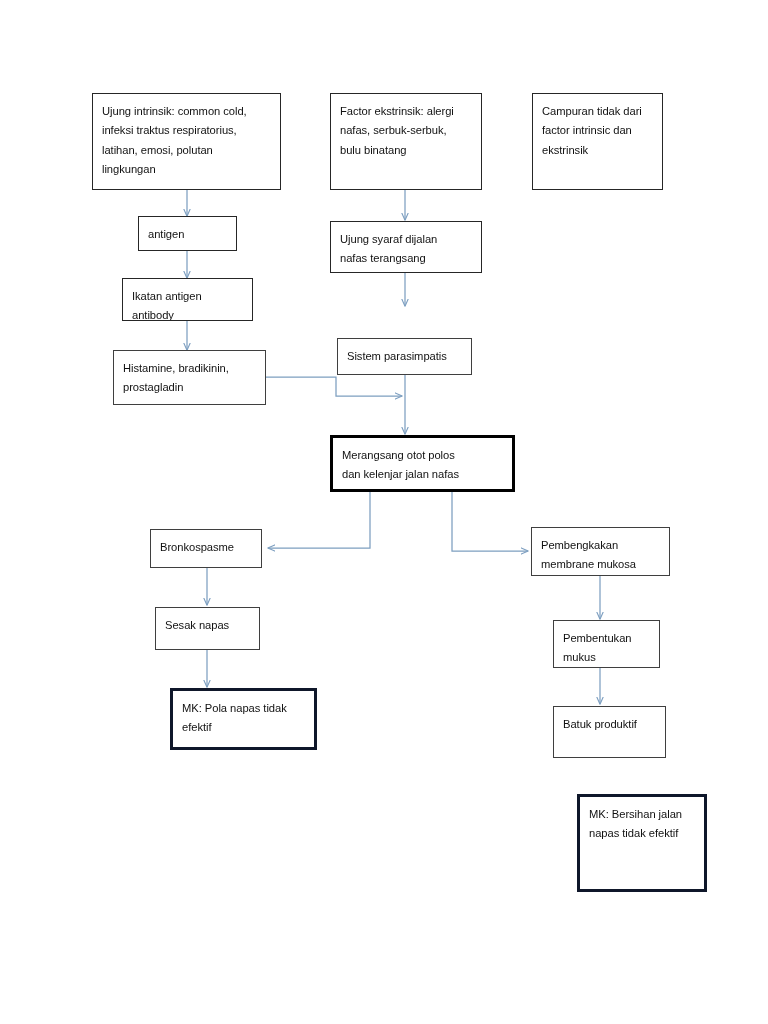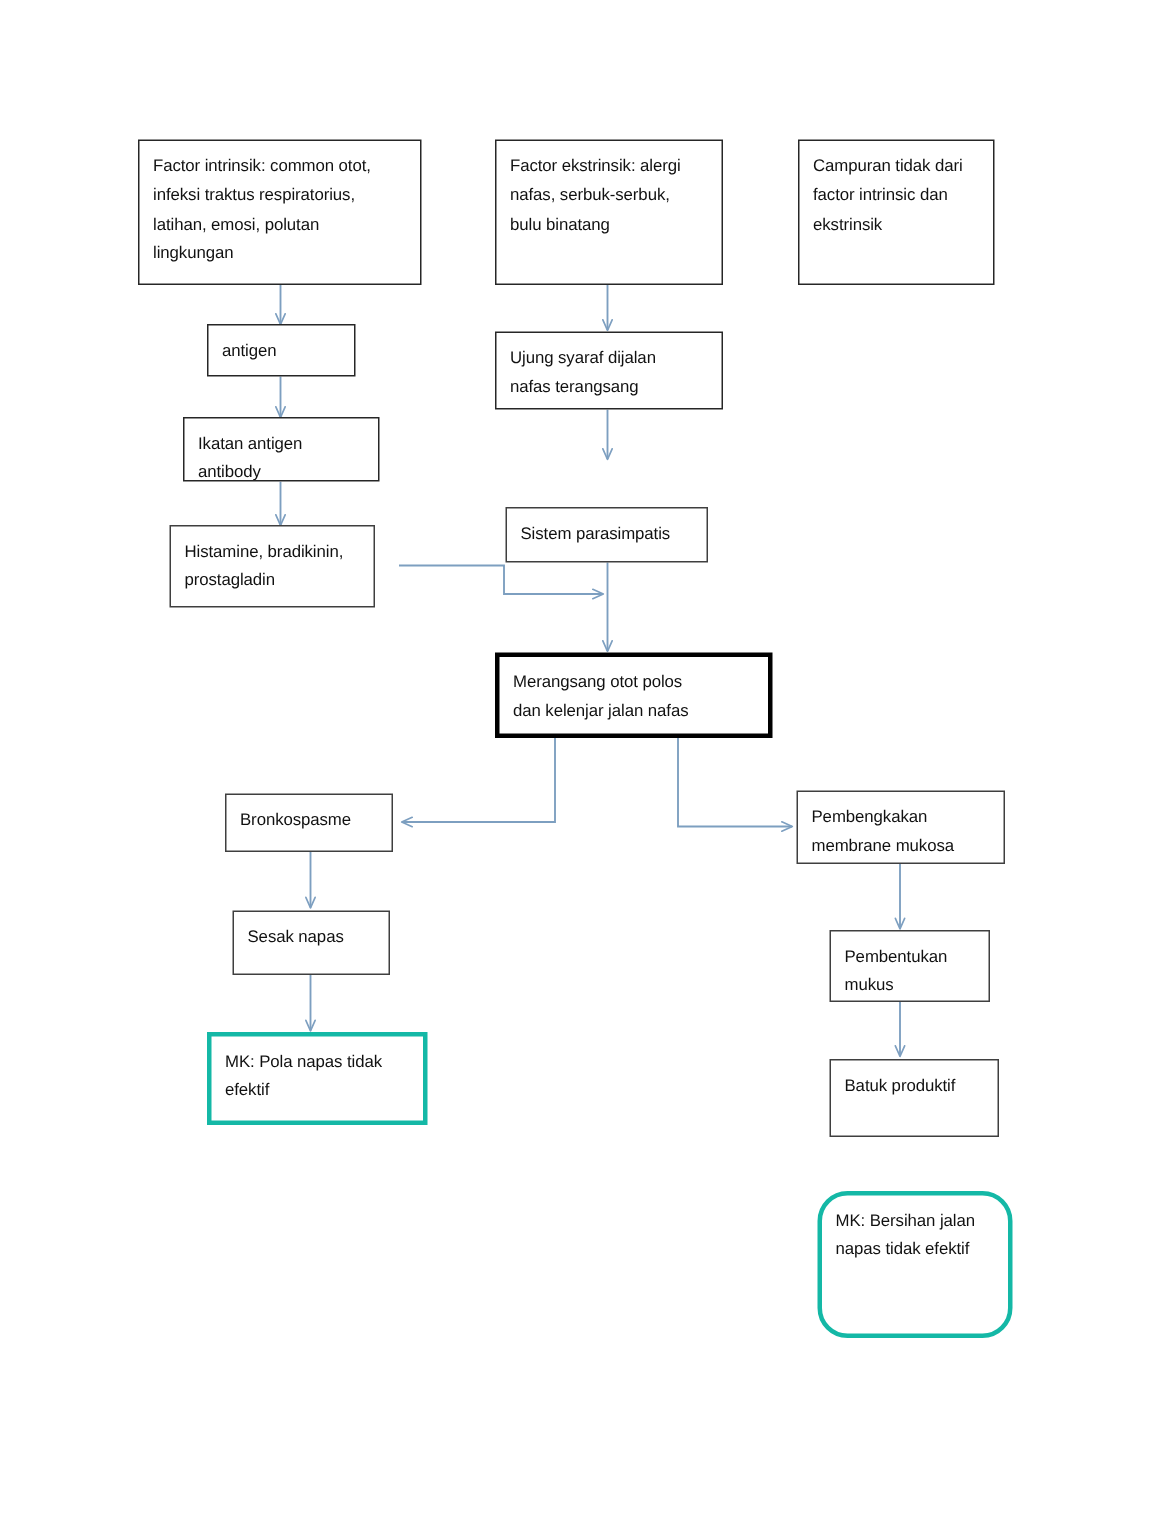--- a/index.html
+++ b/index.html
@@ -28,21 +28,22 @@
     line-height: 1.72;
     color: #111111;
     letter-spacing: -0.05px;
     white-space: pre-line;
     overflow: hidden;
   }
   .node.thick {
     border: 3px solid #000000;
   }
   .node.red {
-    border: 3px solid #14b8a6;
+    border: 3px solid #0f172a;
+    margin-left: 32px;
   }
   .node.mid {
     border: 1px solid #3f3f3f;
   }
   svg.links {
     position: absolute;
     left: 0;
     top: 0;
     width: 768px;
     height: 1024px;
@@ -70,39 +71,39 @@
       <path d="M405,342 L405,434"></path>
       <path d="M370,492 L370,548 L268,548"></path>
       <path d="M452,492 L452,551 L528,551"></path>
       <path d="M207,567 L207,605"></path>
       <path d="M207,650 L207,687"></path>
       <path d="M600,576 L600,619"></path>
       <path d="M600,668 L600,704"></path>
     </g>
   </svg>
 
-  <div class="node" style="left:92px; top:93px; width:189px; height:97px;">Factor intrinsik: common otot,
+  <div class="node" style="left:92px; top:93px; width:189px; height:97px;">Ujung intrinsik: common cold,
 infeksi traktus respiratorius,
 latihan, emosi, polutan
 lingkungan</div>
 
   <div class="node" style="left:330px; top:93px; width:152px; height:97px;">Factor ekstrinsik: alergi
 nafas, serbuk-serbuk,
 bulu binatang</div>
 
   <div class="node" style="left:532px; top:93px; width:131px; height:97px;">Campuran tidak dari
 factor intrinsic dan
 ekstrinsik</div>
 
   <div class="node" style="left:138px; top:216px; width:99px; height:35px;">antigen</div>
 
   <div class="node" style="left:122px; top:278px; width:131px; height:43px;">Ikatan antigen
 antibody</div>
 
-  <div class="node mid" style="left:113px; top:350px; width:137px; height:55px;">Histamine, bradikinin,
+  <div class="node mid" style="left:113px; top:350px; width:153px; height:55px;">Histamine, bradikinin,
 prostagladin</div>
 
   <div class="node" style="left:330px; top:221px; width:152px; height:52px;">Ujung syaraf dijalan
 nafas terangsang</div>
 
   <div class="node mid" style="left:337px; top:306px; width:135px; height:37px;margin-top:32px;">Sistem parasimpatis</div>
 
   <div class="node thick" style="left:330px; top:435px; width:185px; height:57px;">Merangsang otot polos
 dan kelenjar jalan nafas</div>
 
@@ -114,16 +115,16 @@
 efektif</div>
 
   <div class="node mid" style="left:531px; top:527px; width:139px; height:49px;">Pembengkakan
 membrane mukosa</div>
 
   <div class="node mid" style="left:553px; top:620px; width:107px; height:48px;">Pembentukan
 mukus</div>
 
   <div class="node mid" style="left:553px; top:706px; width:113px; height:52px;">Batuk produktif</div>
 
-  <div class="node red" style="left:545px; top:794px; width:130px; height:98px;border-radius:20px;">MK: Bersihan jalan
+  <div class="node red" style="left:545px; top:794px; width:130px; height:98px;">MK: Bersihan jalan
 napas tidak efektif</div>
 
 </div>
 
 </body></html>

